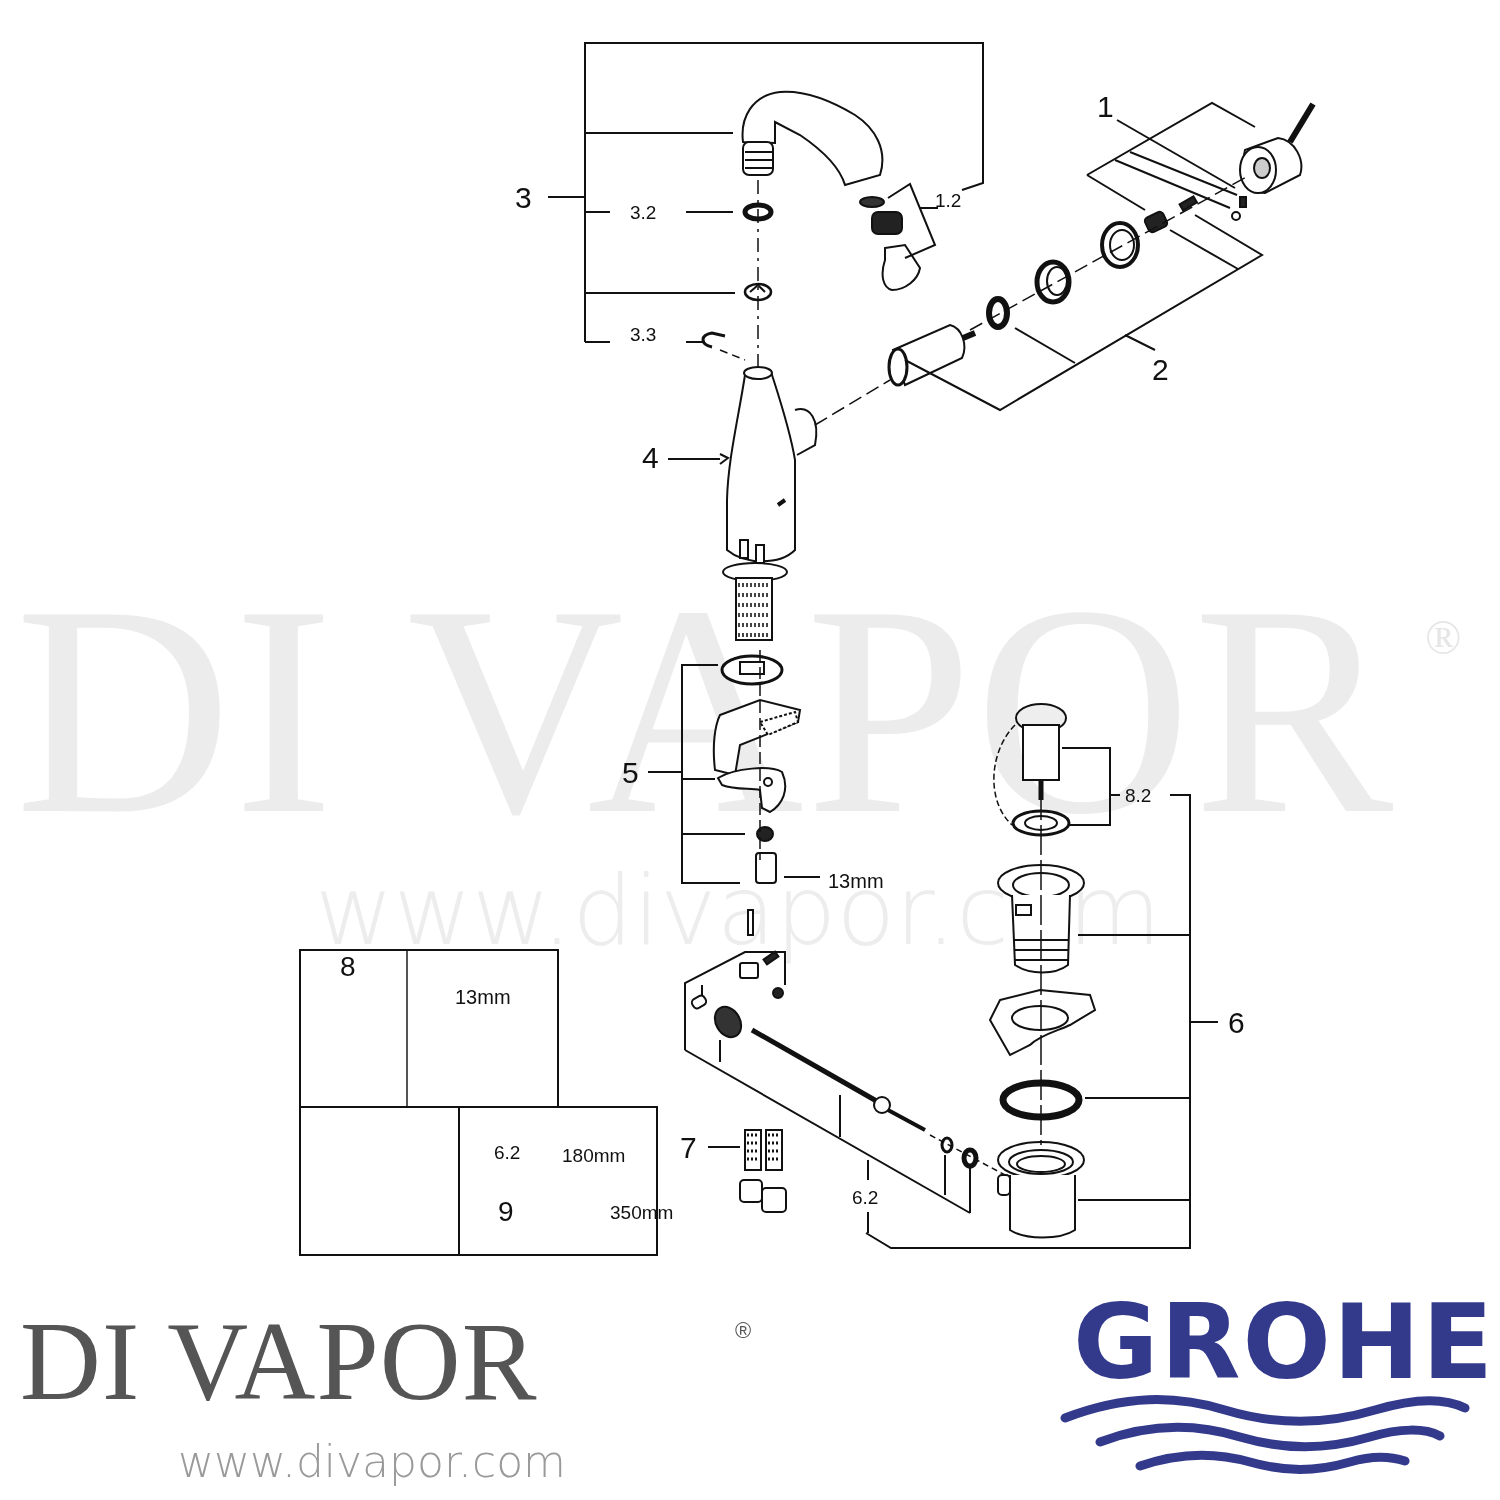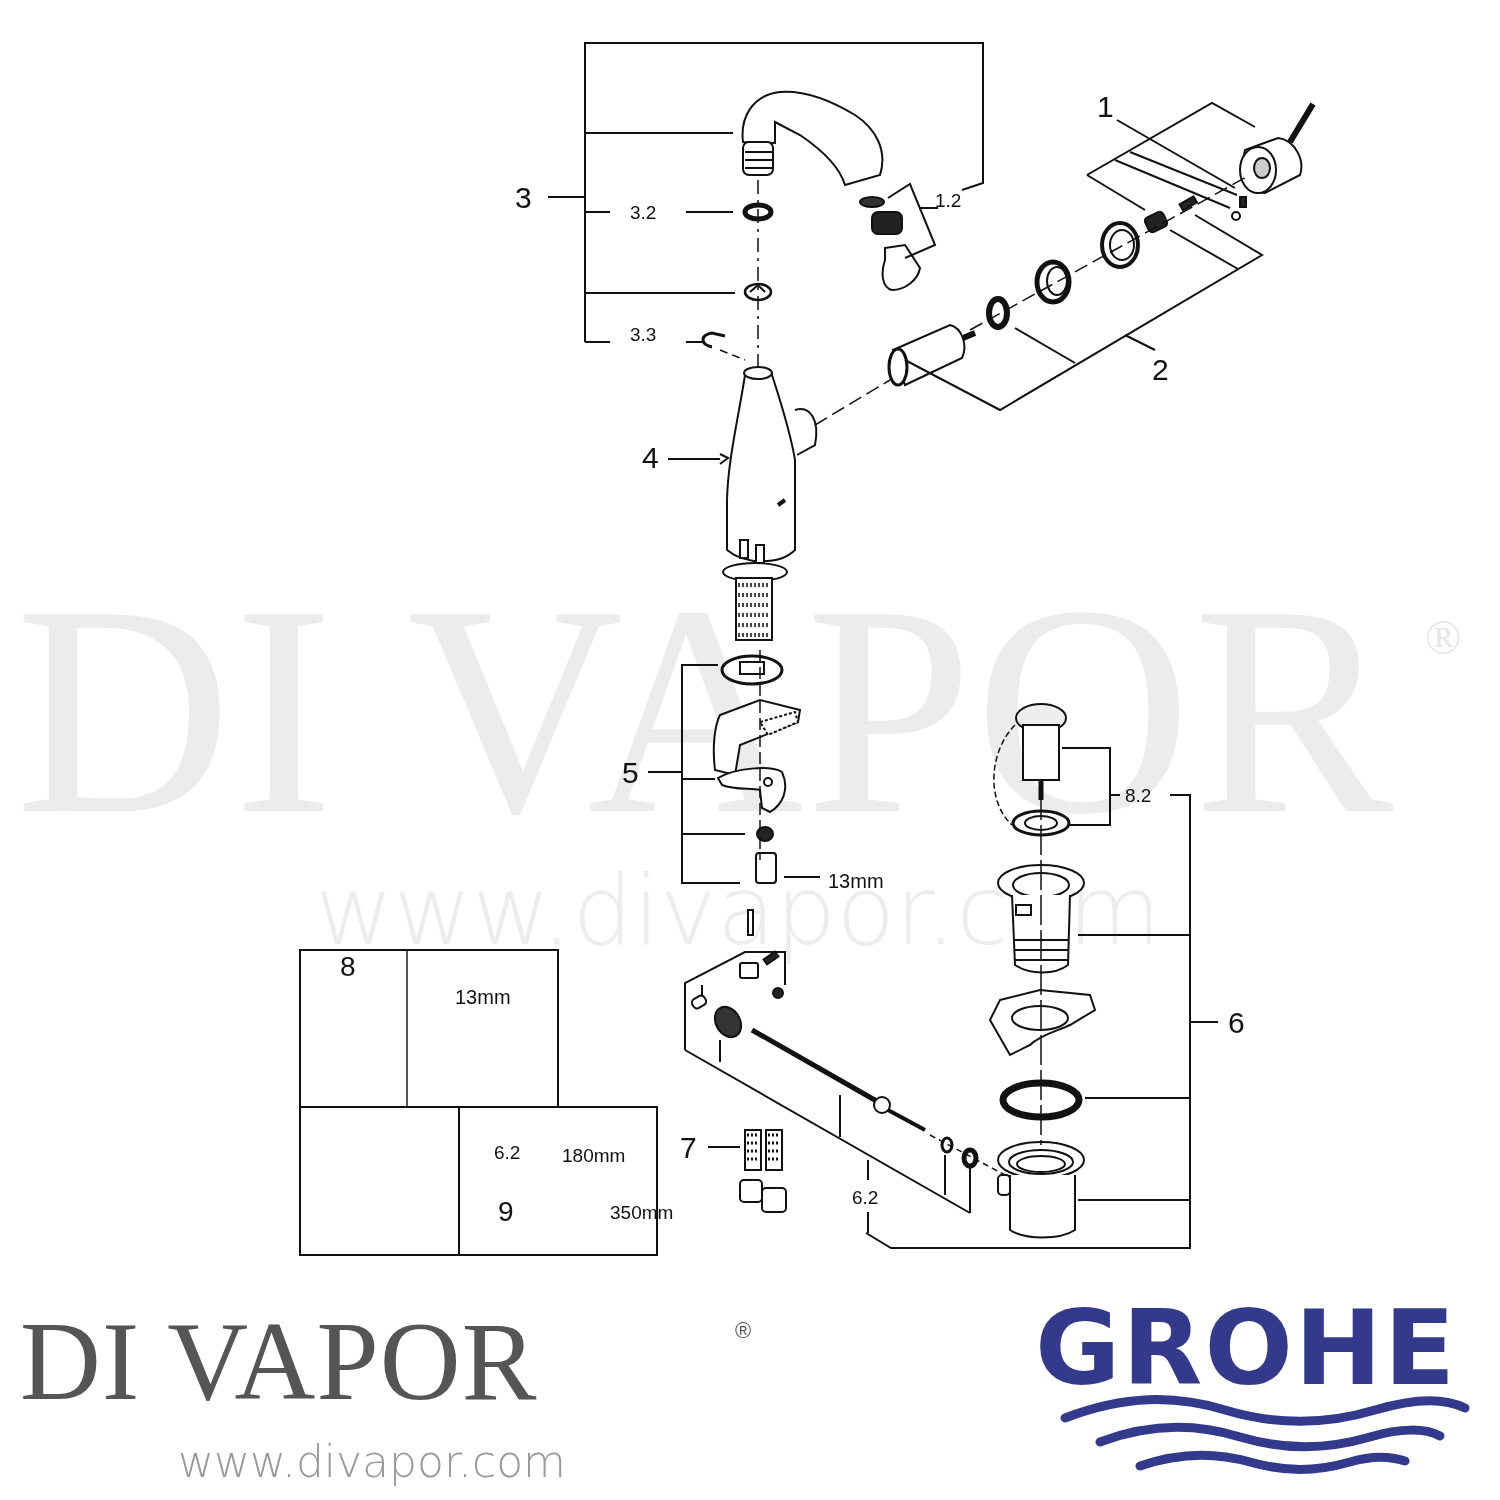--- a/index.html
+++ b/index.html
@@ -11,21 +11,21 @@
   svg.diagram{position:absolute;left:0;top:0;}
   .lbl{position:absolute;font-family:"Liberation Sans",sans-serif;color:#111;white-space:nowrap;line-height:1;}
   .lbl-lg{font-size:30px;}
   .lbl-sm{font-size:19px;}
   .lbl-xs{font-size:20px;}
   .table-box{position:absolute;border:2px solid #111;background:#fff;}
   .brand-dv{position:absolute;left:20px;top:1305px;font-family:"Liberation Serif",serif;font-size:112px;color:#555;letter-spacing:1px;line-height:1;}
   .brand-dv-reg{position:absolute;left:735px;top:1318px;font-size:22px;color:#555;font-family:"Liberation Sans",sans-serif;}
   .brand-url{position:absolute;left:178px;top:1440px;font-family:"DejaVu Sans",sans-serif;font-weight:200;font-size:44px;color:#9a9a9a;line-height:1;}
   .grohe{position:absolute;left:1035px;top:1290px;width:460px;height:190px;}
-  .grohe-text{position:absolute;left:0;top:6px;width:460px;text-align:left;font-family:"DejaVu Sans",sans-serif;font-weight:bold;font-size:104px;color:#333a8c;letter-spacing:2px;line-height:1;}
+  .grohe-text{position:absolute;left:0;top:0;width:460px;text-align:right;font-family:"DejaVu Sans",sans-serif;font-weight:bold;font-size:104px;color:#333a8c;letter-spacing:2px;line-height:1;}
 </style>
 </head>
 <body>
 
 <div class="wm wm-big">DI VAPOR</div>
 <div class="wm wm-reg">®</div>
 <div class="wm wm-url">www.divapor.com</div>
 
 <svg class="diagram" width="1500" height="1500" viewBox="0 0 1500 1500" fill="none" stroke="#111" stroke-width="2">
 

